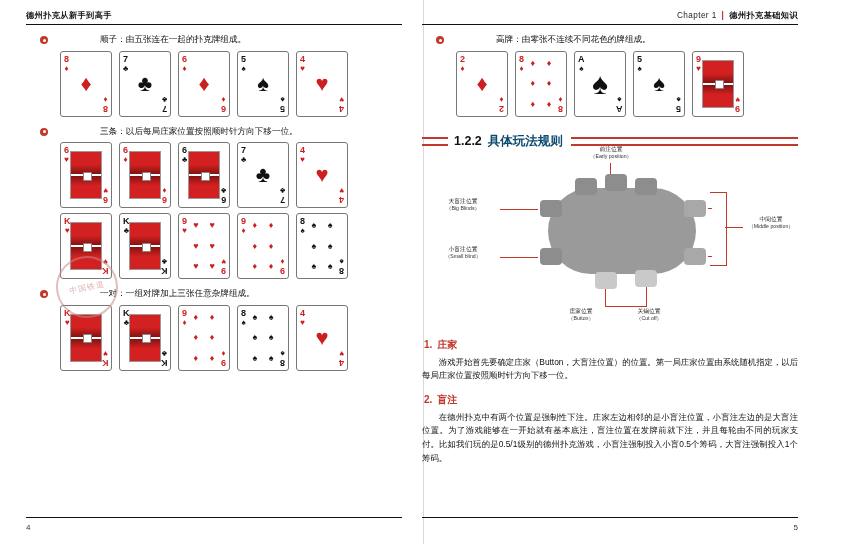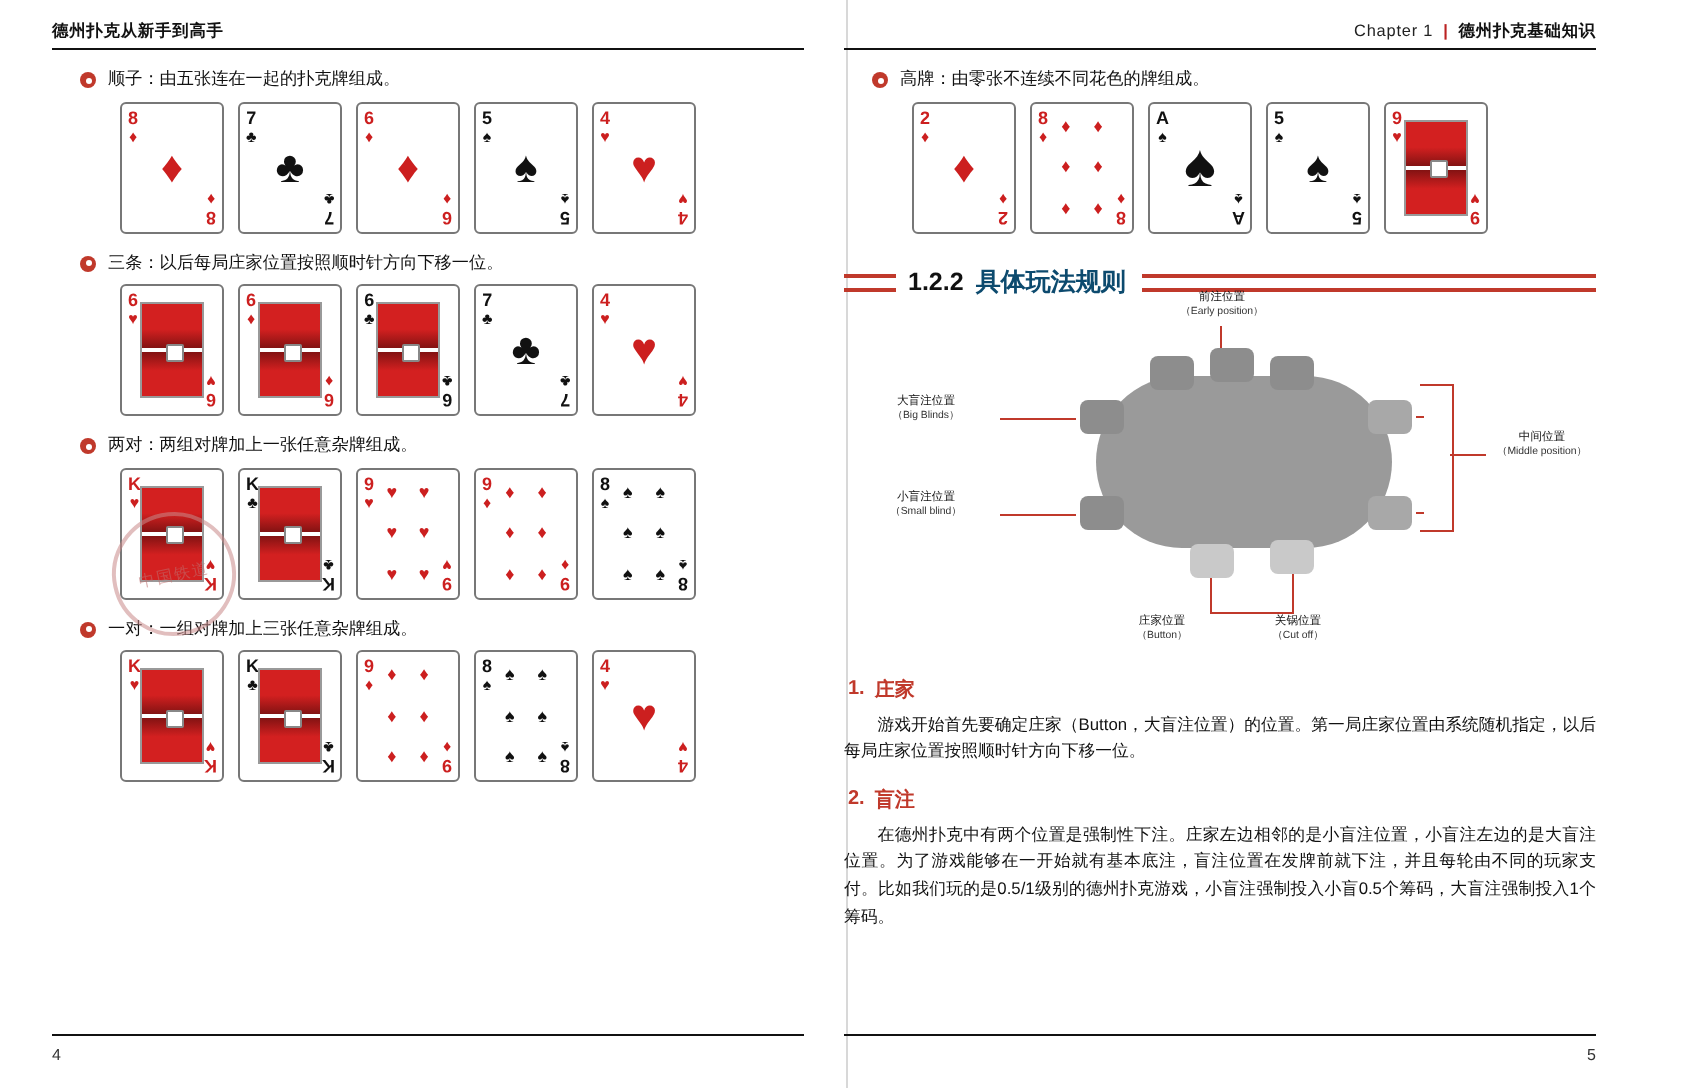--- a/index.html
+++ b/index.html
@@ -26,21 +26,21 @@
   
   .bullet-line{display:flex;align-items:flex-start;margin:9px 0 4px 14px;}
   .bullet{
     flex:0 0 auto;width:8px;height:8px;border-radius:50%;
     background:#c0392b;margin-top:2px;margin-right:6px;position:relative;
   }
   .bullet:after{
     content:"";position:absolute;left:2.5px;top:2.5px;width:3px;height:3px;
     border-radius:50%;background:#fff;
   }
-  .bullet-text{font-size:8.6px;line-height:1.35;color:#111;}
+  .bullet-text{font-size:8.6px;line-height:1.35;color:#111;margin-left:46px;}
 
   
   .card-row{display:flex;gap:7px;margin:5px 0 4px 34px;}
   .card{
     width:52px;height:66px;background:#fff;border:1px solid #777;border-radius:3px;
     position:relative;box-sizing:border-box;overflow:hidden;
   }
   .card .corner{
     position:absolute;font-size:9px;font-weight:bold;line-height:1;
     display:flex;flex-direction:column;align-items:center;
@@ -257,24 +257,20 @@
             <span class="pip">♥</span>
           </span>
         <span class="center red">♥</span>
         <span class="corner br red">
             <span>4</span>
             <span class="pip">♥</span>
           </span>
       </div>
     </div>
 
-    <div class="bullet-line">
-      <span class="bullet"></span>
-      <span class="bullet-text">两对：两组对牌加上一张任意杂牌组成。</span>
-    </div>
     <div class="card-row">
       <div class="card">
         <span class="corner tl red">
             <span>K</span>
             <span class="pip">♥</span>
           </span>
         <span class="face">
             <span class="half top"></span>
             <span class="half bot"></span>
             <span class="band"></span>

